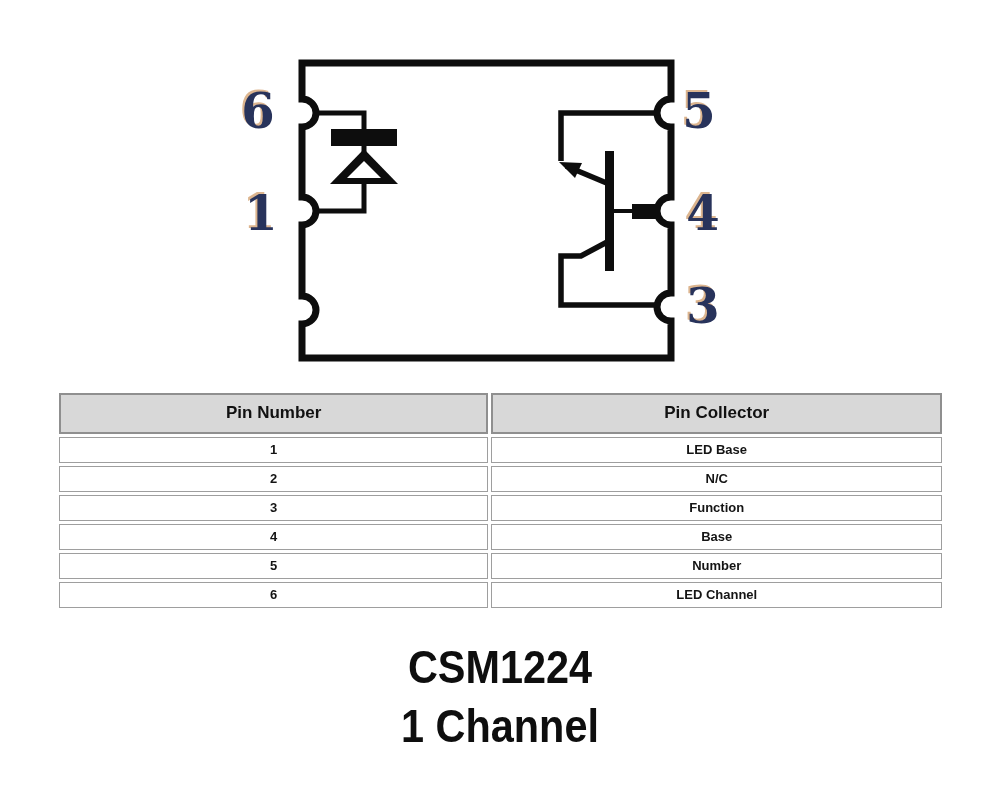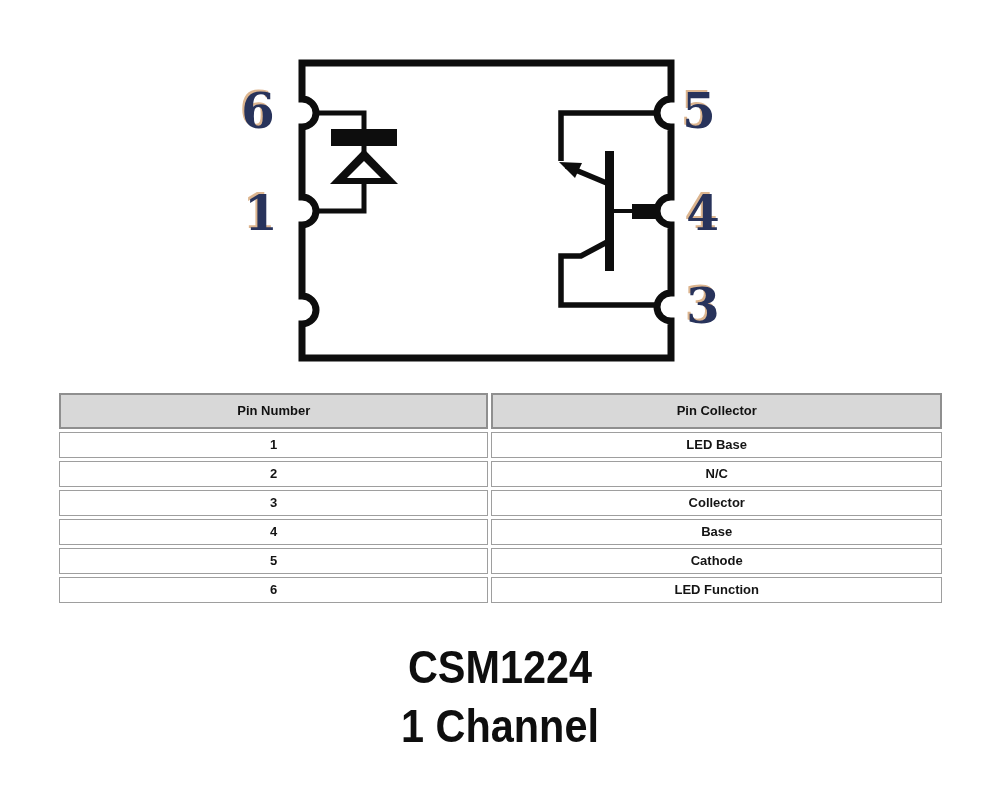--- a/index.html
+++ b/index.html
@@ -22,21 +22,21 @@
     position: absolute;
     left: 56px; top: 390px;
     width: 889px;
     border-collapse: separate;
     border-spacing: 3px;
     table-layout: fixed;
   }
   table.pin-table th {
     background: #d8d8d8;
     border: 2px solid #8f8f8f;
-    font-size: 13px;
+    font-size: 17px;
     font-weight: bold;
     color: #111;
     padding: 8px 0 9px 0;
   }
   table.pin-table td {
     background: #ffffff;
     border: 1.5px solid #9e9e9e;
     font-size: 13px;
     font-weight: bold;
     color: #141414;
@@ -115,33 +115,33 @@
     <tr>
       <td>1</td>
       <td>LED Base</td>
     </tr>
     <tr>
       <td>2</td>
       <td>N/C</td>
     </tr>
     <tr>
       <td>3</td>
-      <td>Collector</td>
+      <td>Function</td>
     </tr>
     <tr>
       <td>4</td>
       <td>Base</td>
     </tr>
     <tr>
       <td>5</td>
-      <td>Cathode</td>
+      <td>Number</td>
     </tr>
     <tr>
       <td>6</td>
-      <td>LED Function</td>
+      <td>LED Channel</td>
     </tr>
   </tbody>
 </table>
 
 <div class="footer-block">
   <div>CSM1224</div>
   <div>1 Channel</div>
 </div>
 
 </body></html>

